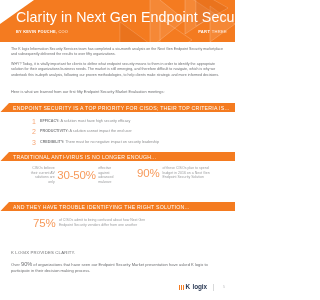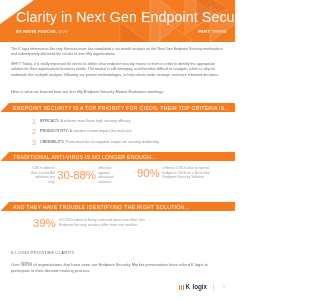--- a/index.html
+++ b/index.html
@@ -191,37 +191,37 @@
   </div>
 
   <div class="banner" style="top:152px;">
     <div class="bnotch"></div>
     <div class="btxt">TRADITIONAL ANTI-VIRUS IS NO LONGER ENOUGH...</div>
   </div>
 
   <div class="statrow" style="top:166px;height:28px;">
     <div class="stat" style="left:30px;top:0;width:92px;">
       <div class="pre" style="width:27px;">CISOs believe their current AV solutions are only</div>
-      <div class="big" style="margin:0 2.5px;">30-88%</div>
+      <div class="big" style="margin:0 2.5px;">30-50%</div>
       <div class="small" style="width:26px;">effective against advanced malware</div>
     </div>
     <div class="stat" style="left:137px;top:0;width:92px;">
       <div class="big">90%</div>
       <div class="small" style="width:52px;margin-left:3px;">of these CISOs plan to spend budget in 2016 on a Next Gen Endpoint Security Solution</div>
     </div>
   </div>
 
   <div class="banner" style="top:202px;">
     <div class="bnotch"></div>
     <div class="btxt">AND THEY HAVE TROUBLE IDENTIFYING THE RIGHT SOLUTION...</div>
   </div>
 
   <div class="statrow" style="top:217px;height:22px;">
     <div class="stat" style="left:33px;top:0;width:170px;">
-      <div class="big">39%</div>
+      <div class="big">75%</div>
       <div class="small" style="width:100px;margin-left:3.5px;">of CISOs admit to being confused about how Next Gen Endpoint Security vendors differ from one another</div>
     </div>
   </div>
 
   <div class="closing-head">K LOGIX PROVIDES CLARITY.</div>
   <div class="closing-body"><span>Over </span><span class="pct">90%</span><span> of organizations that have seen our Endpoint Security Market presentation have asked K logix to participate in their decision making process.</span></div>
 
   <div class="footer">
     <div class="logo">
       <span class="logo-bars">

